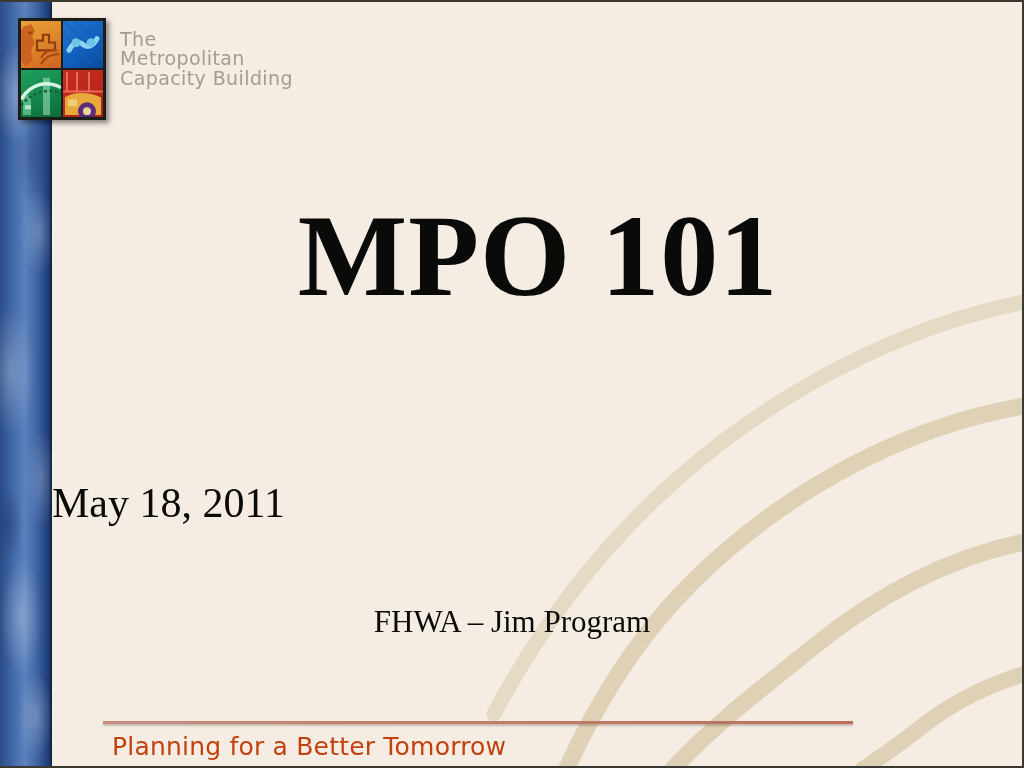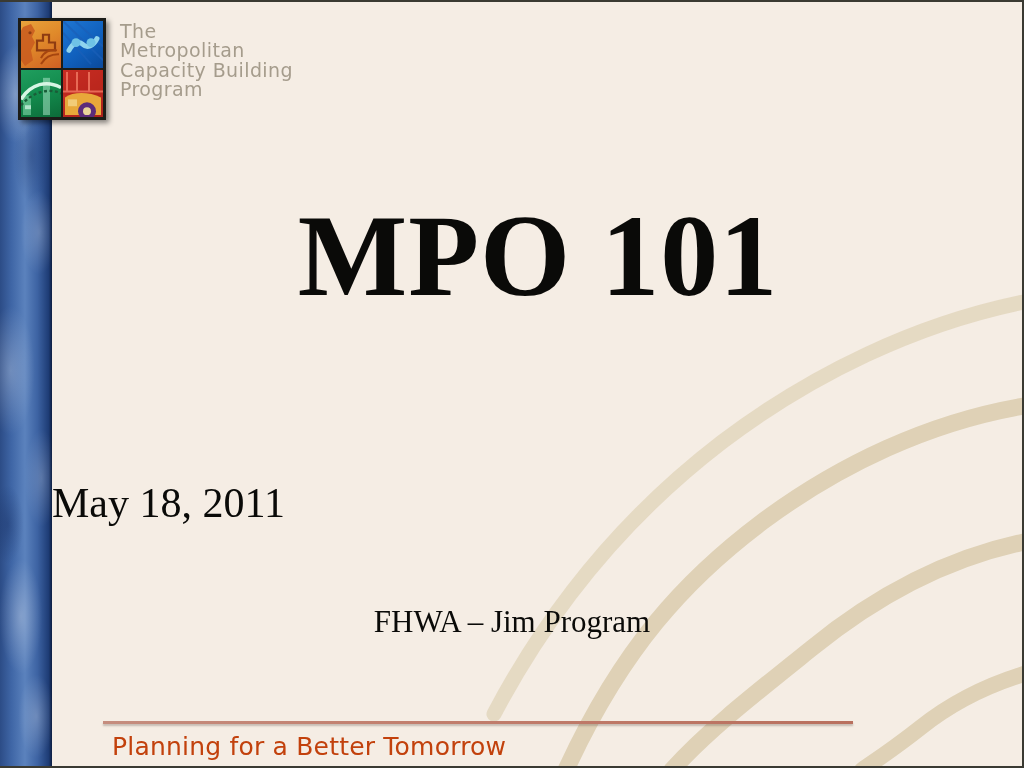--- a/index.html
+++ b/index.html
@@ -90,21 +90,21 @@
   .tile-bridge {
     background: linear-gradient(160deg, #1f9e5e 0%, #138b4d 50%, #0c6b39 100%);
   }
   .tile-bus {
     background: linear-gradient(150deg, #d9362c 0%, #c02b21 50%, #a8201a 100%);
   }
   .logo-svg { position: absolute; left: 0; top: 0; width: 100%; height: 100%; }
 
   .logo-text {
     margin-left: 14px;
-    margin-top: 4px;
+    margin-top: 12px;
     font-family: "DejaVu Sans", "Liberation Sans", sans-serif;
     color: #a59c8c;
     font-size: 19px;
     line-height: 1.02;
     letter-spacing: 0.4px;
     white-space: nowrap;
   }
   .logo-text div { display: block; }
 
   
@@ -258,20 +258,19 @@
           <rect x="5" y="30" width="9" height="7" fill="#f3cf80" opacity="0.9"></rect>
         </svg>
       </div>
 
     </div>
 
     <div class="logo-text">
       <div>The</div>
       <div>Metropolitan</div>
       <div>Capacity Building</div>
-      <div>Program</div>
     </div>
   </div>
 
   <div class="footer-rule"></div>
   <div class="footer-tagline">Planning for a Better Tomorrow</div>
 
 </div>
 
 </body></html>

